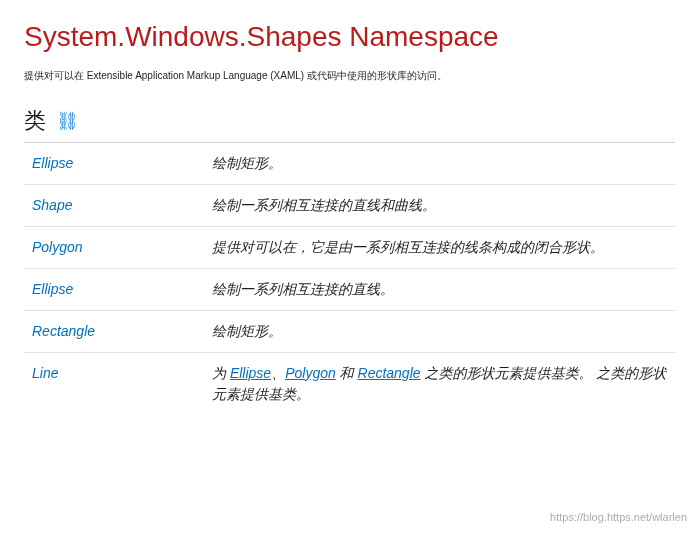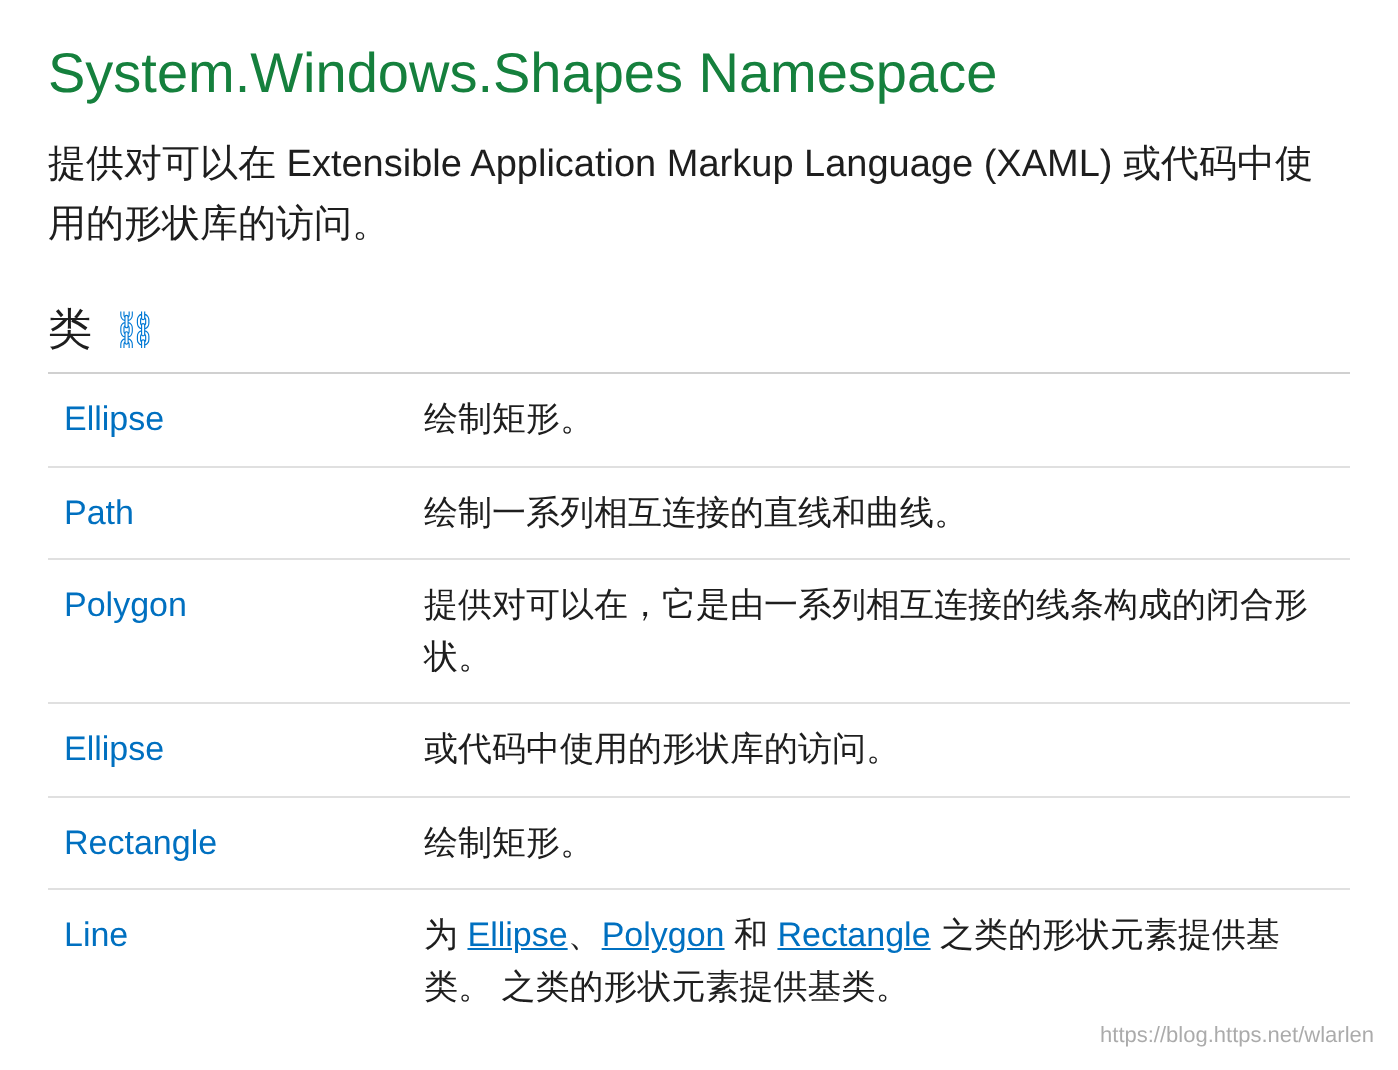--- a/index.html
+++ b/index.html
@@ -14,27 +14,27 @@
       color: #1e1e1e;
       padding: 20px 24px;
       width: 699px;
       min-height: 535px;
       position: relative;
     }
 
     .page-title {
       font-size: 28px;
       font-weight: 400;
-      color: #15803d;
+      color: #b91c1c;
       margin-bottom: 14px;
       line-height: 1.2;
     }
 
     .subtitle {
-      font-size: 19px;
+      font-size: 10px;
       color: #1e1e1e;
       margin-bottom: 22px;
       line-height: 1.6;
     }
 
     .section-header {
       display: flex;
       align-items: center;
       gap: 10px;
       margin-bottom: 6px;
@@ -69,22 +69,23 @@
       border-bottom: 1px solid #e0e0e0;
     }
 
     .class-table tr:last-child {
       border-bottom: none;
     }
 
     .class-table td {
       padding: 10px 8px;
       vertical-align: top;
-      font-size: 17px;
+      font-size: 14px;
       line-height: 1.5;
+      font-style: italic;
     }
 
     .class-table td:first-child {
       width: 180px;
       color: #0070c0;
       cursor: pointer;
       white-space: nowrap;
     }
 
     .class-table td:first-child a {
@@ -126,30 +127,30 @@
 
 <hr class="divider">
 
 <table class="class-table">
   <tbody id="class-table-body">
   <tr>
         <td><a href="#">Ellipse</a></td>
         <td>绘制矩形。</td>
       </tr>
       <tr>
-        <td><a href="#">Path</a></td>
+        <td><a href="#">Shape</a></td>
         <td>绘制一系列相互连接的直线和曲线。</td>
       </tr>
       <tr>
         <td><a href="#">Polygon</a></td>
         <td>提供对可以在，它是由一系列相互连接的线条构成的闭合形状。</td>
       </tr>
       <tr>
         <td><a href="#">Ellipse</a></td>
-        <td>或代码中使用的形状库的访问。</td>
+        <td>绘制一系列相互连接的直线。</td>
       </tr>
       <tr>
         <td><a href="#">Rectangle</a></td>
         <td>绘制矩形。</td>
       </tr>
       <tr>
         <td><a href="#">Line</a></td>
         <td>为 <a href="#" class="inline-link">Ellipse</a>、<a href="#" class="inline-link">Polygon</a> 和 <a href="#" class="inline-link">Rectangle</a> 之类的形状元素提供基类。 之类的形状元素提供基类。</td>
       </tr>
     </tbody>

